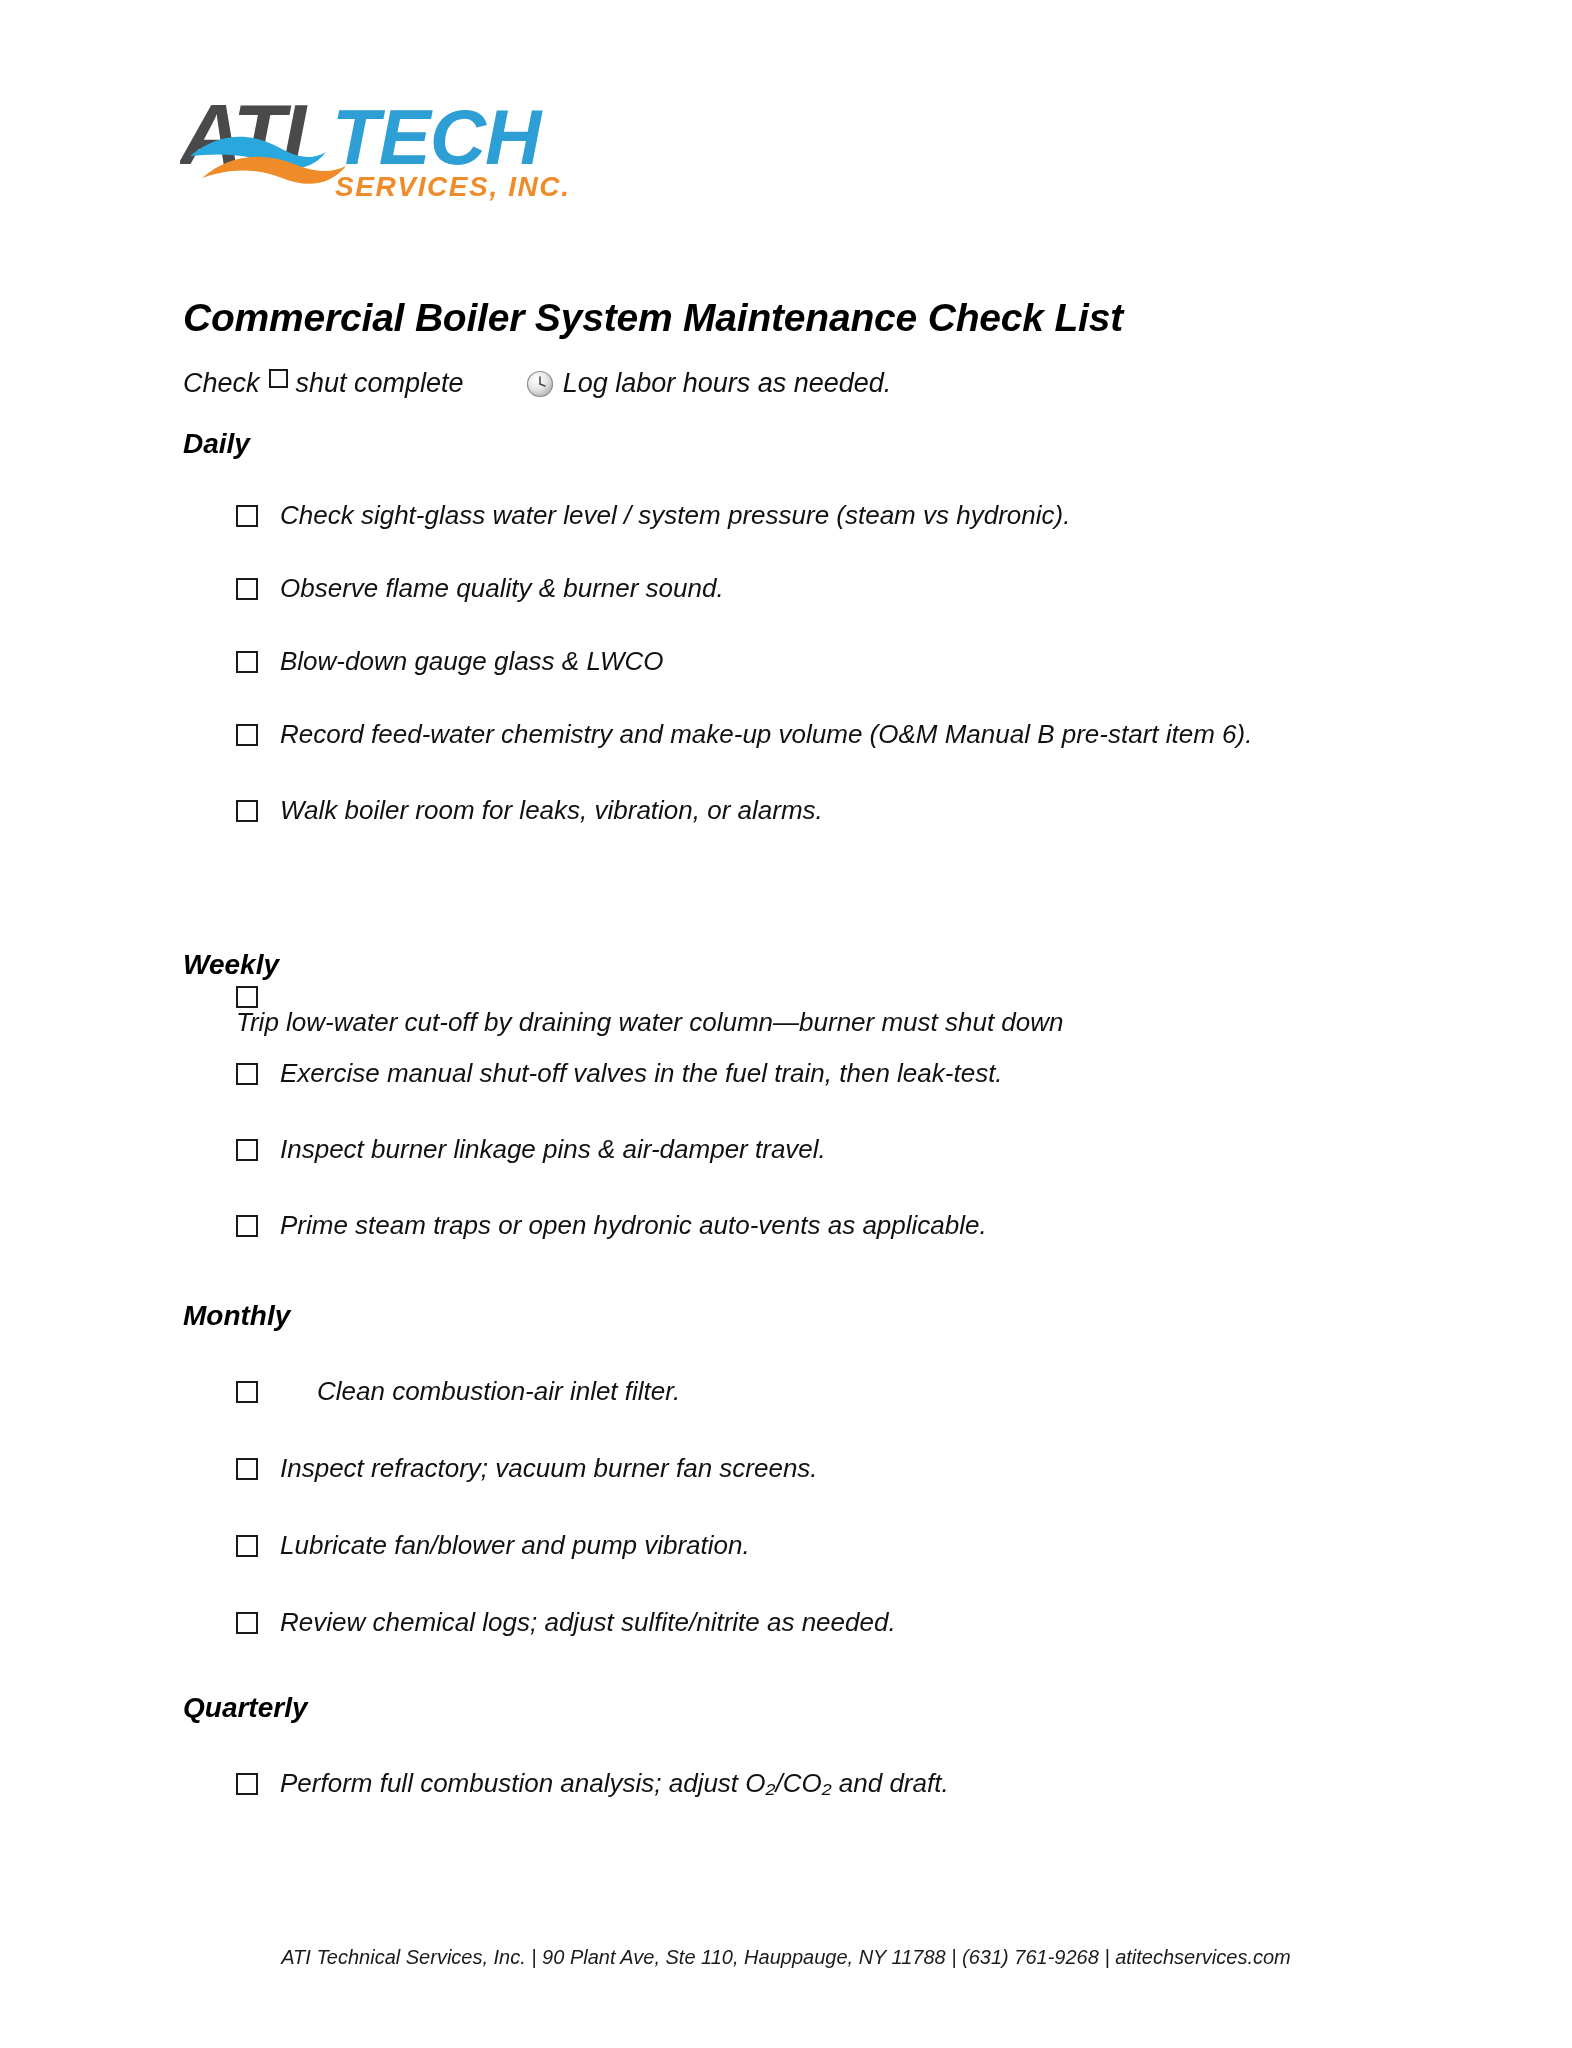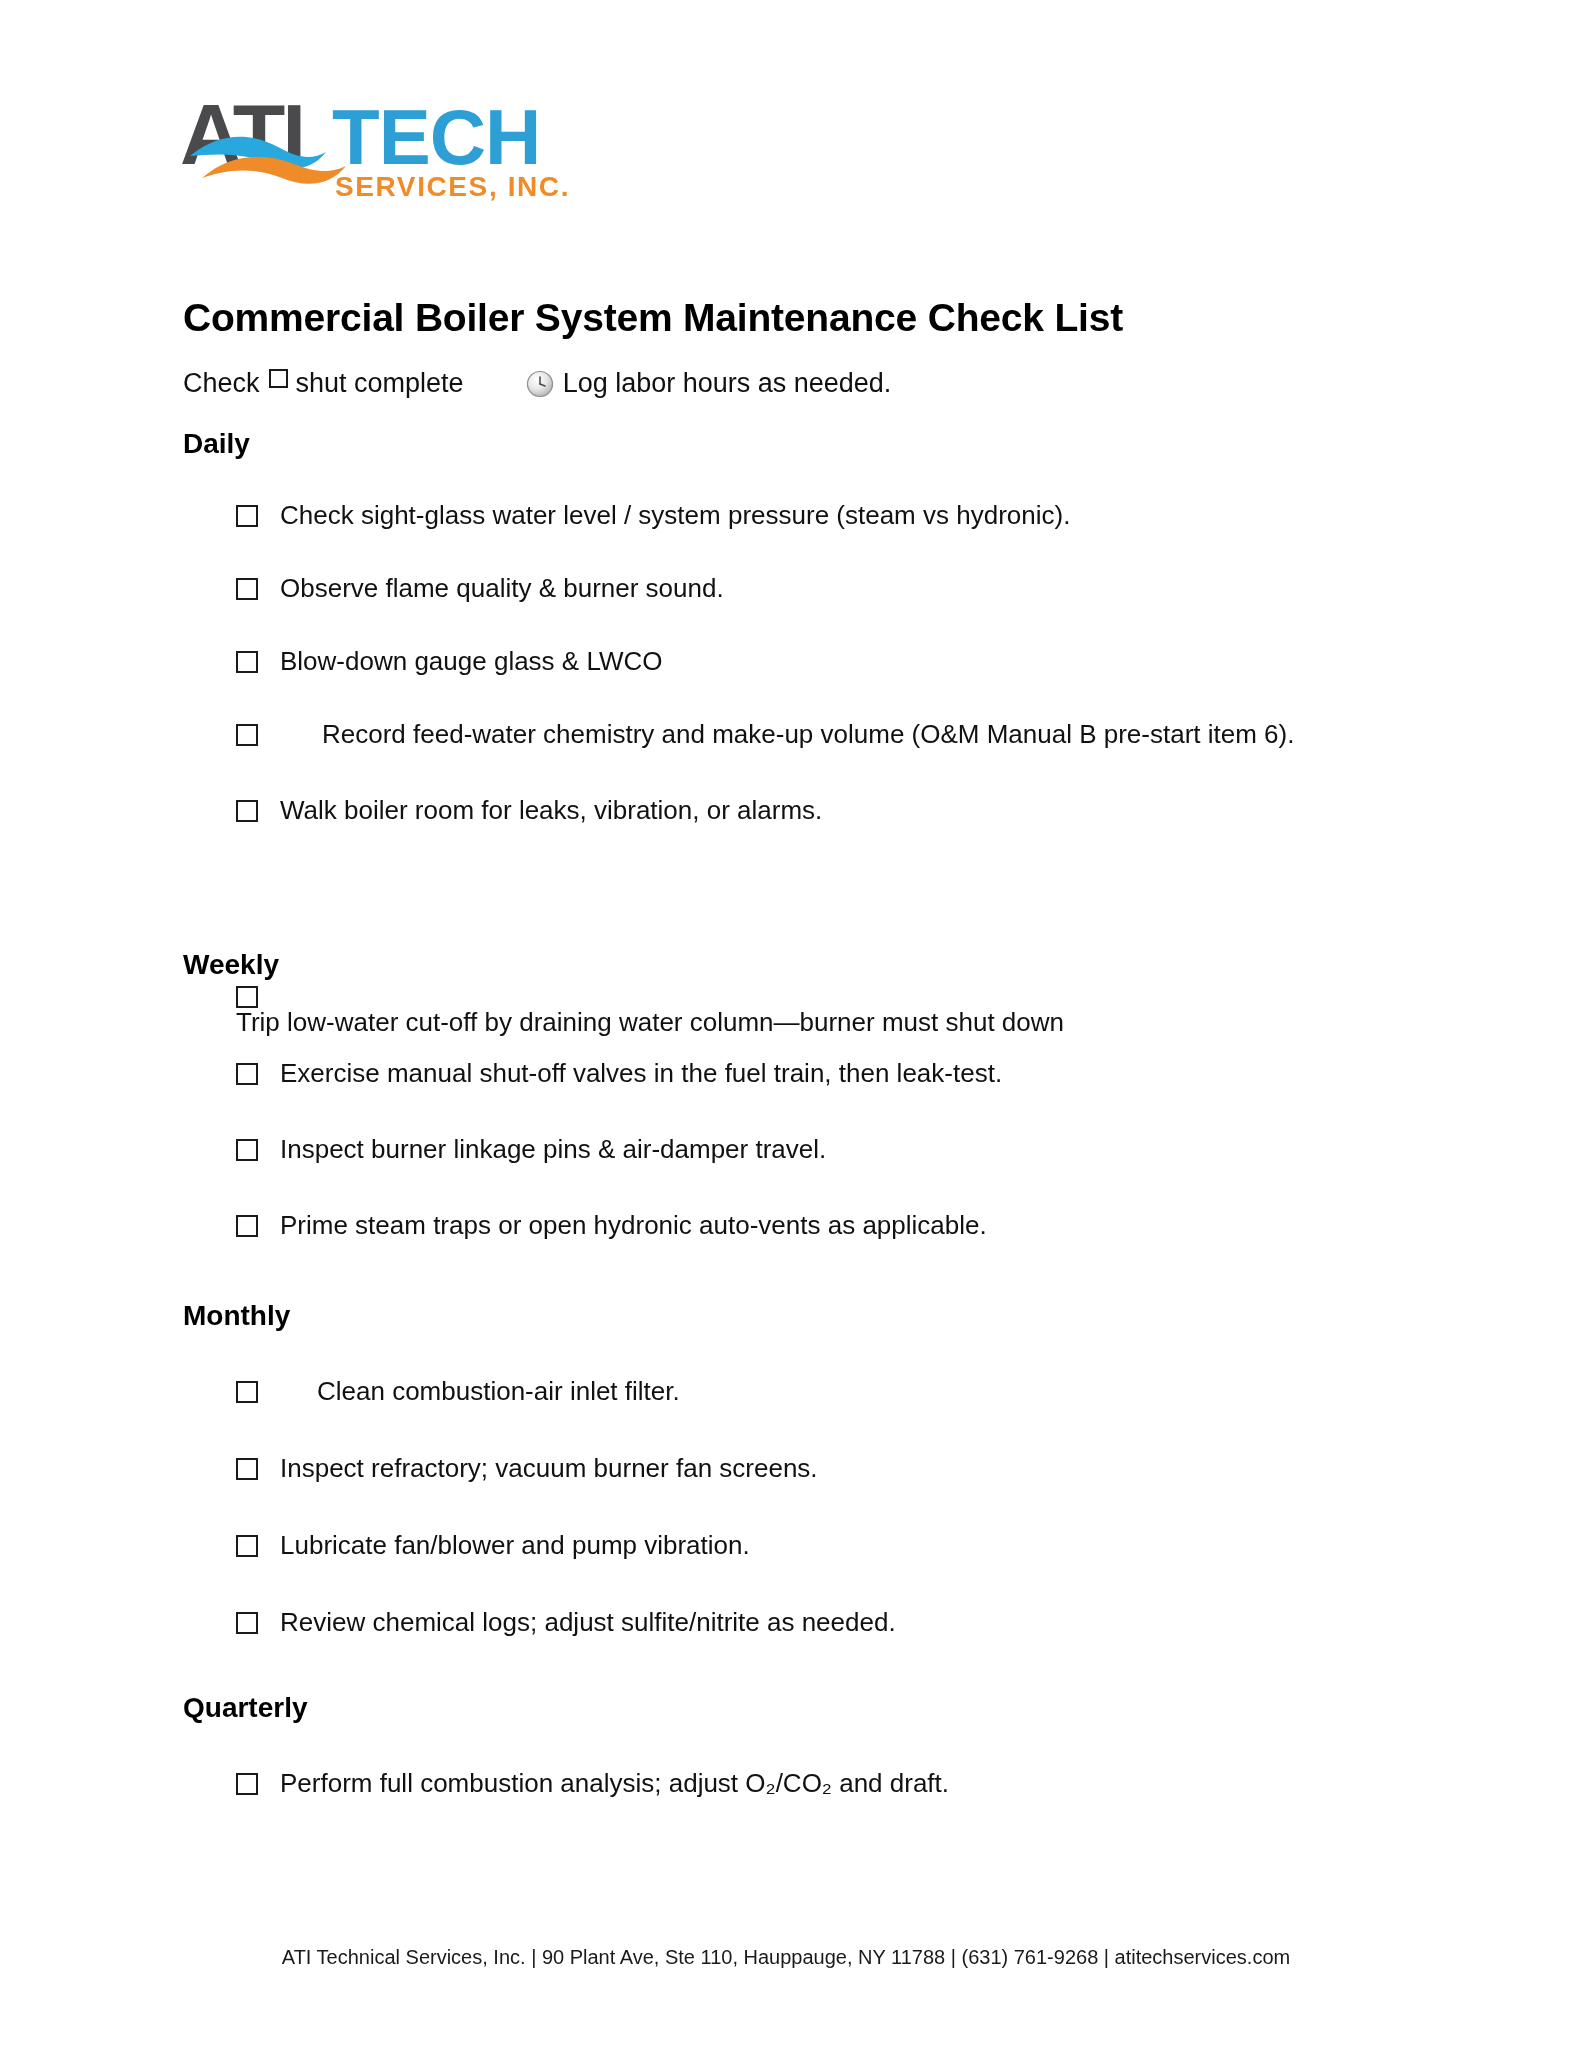--- a/index.html
+++ b/index.html
@@ -16,20 +16,21 @@
     position: relative;
     overflow: hidden;
   }
 
   .page {
     position: relative;
     width: 1572px;
     height: 2048px;
     background: #ffffff;
     padding: 12px;
+    font-style: italic;
   }
 
   
   .logo-block {
     position: absolute;
     left: 180px;
     top: 86px;
     width: 470px;
     height: 115px;
   }
@@ -179,21 +180,21 @@
     <span class="item-text">Check sight-glass water level / system pressure (steam vs hydronic).</span>
   </div>
   <div class="check-item" style="top:574px;">
     <span class="cb"></span>
     <span class="item-text">Observe flame quality &amp; burner sound.</span>
   </div>
   <div class="check-item" style="top:647px;">
     <span class="cb"></span>
     <span class="item-text">Blow-down gauge glass &amp; LWCO</span>
   </div>
-  <div class="check-item" style="top:720px;gap:42px;">
+  <div class="check-item" style="top:720px;">
     <span class="cb"></span>
     <span class="item-text">Record feed-water chemistry and make-up volume (O&amp;M Manual B pre-start item 6).</span>
   </div>
   <div class="check-item" style="top:796px;">
     <span class="cb"></span>
     <span class="item-text">Walk boiler room for leaks, vibration, or alarms.</span>
   </div>
 
   <div class="section-heading" style="top:949px;">Weekly</div>
 

